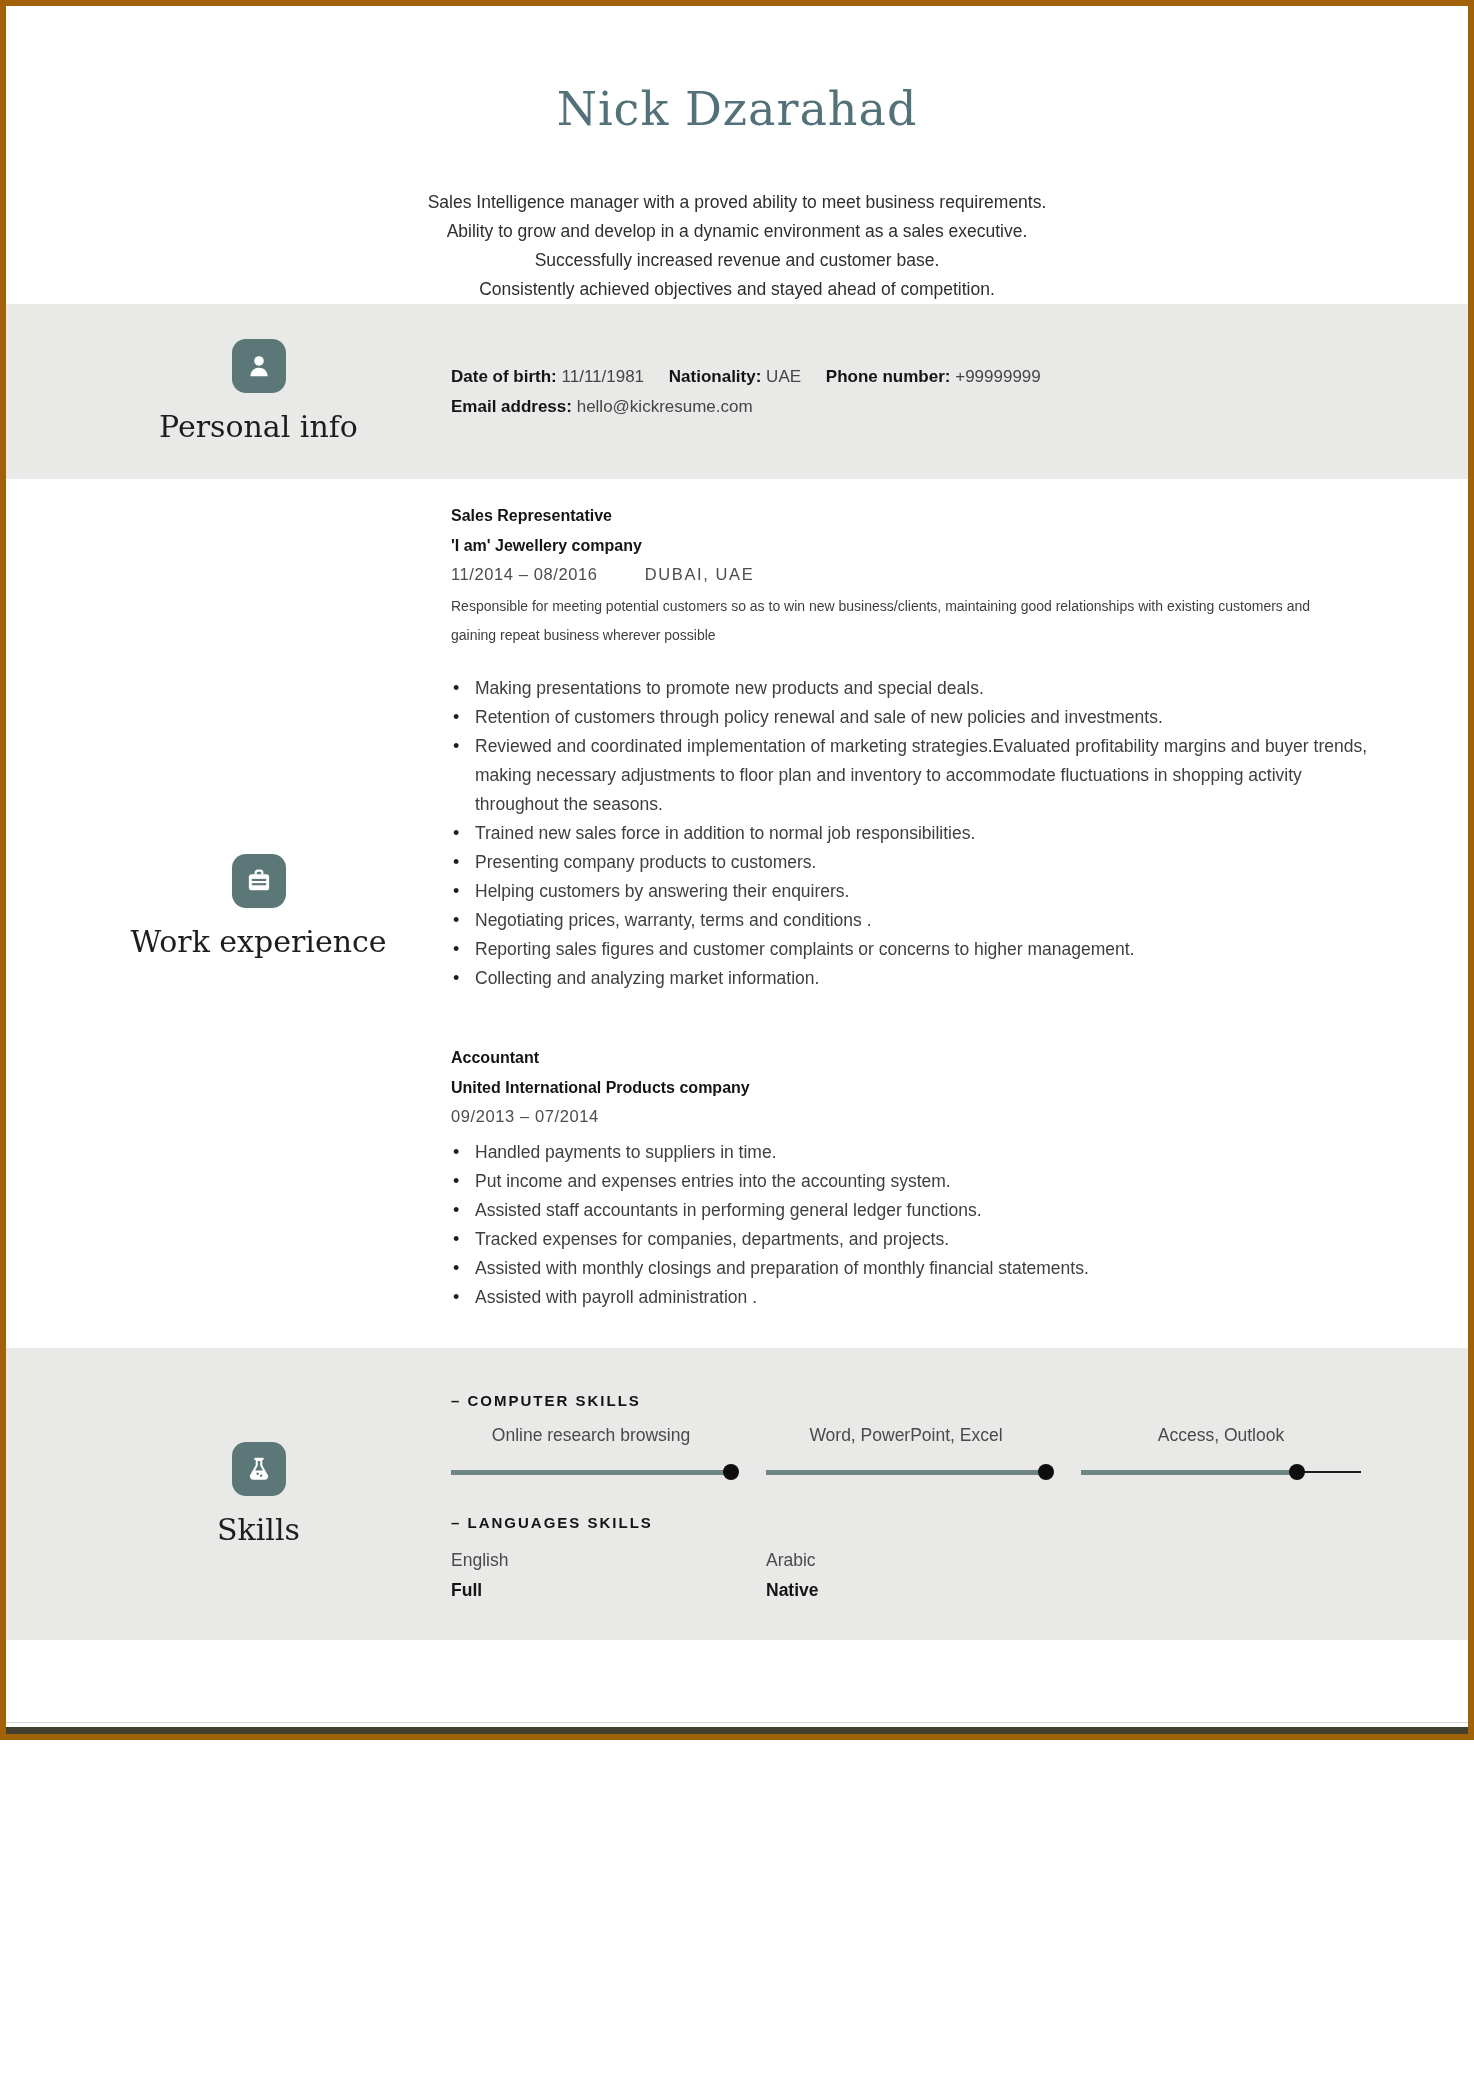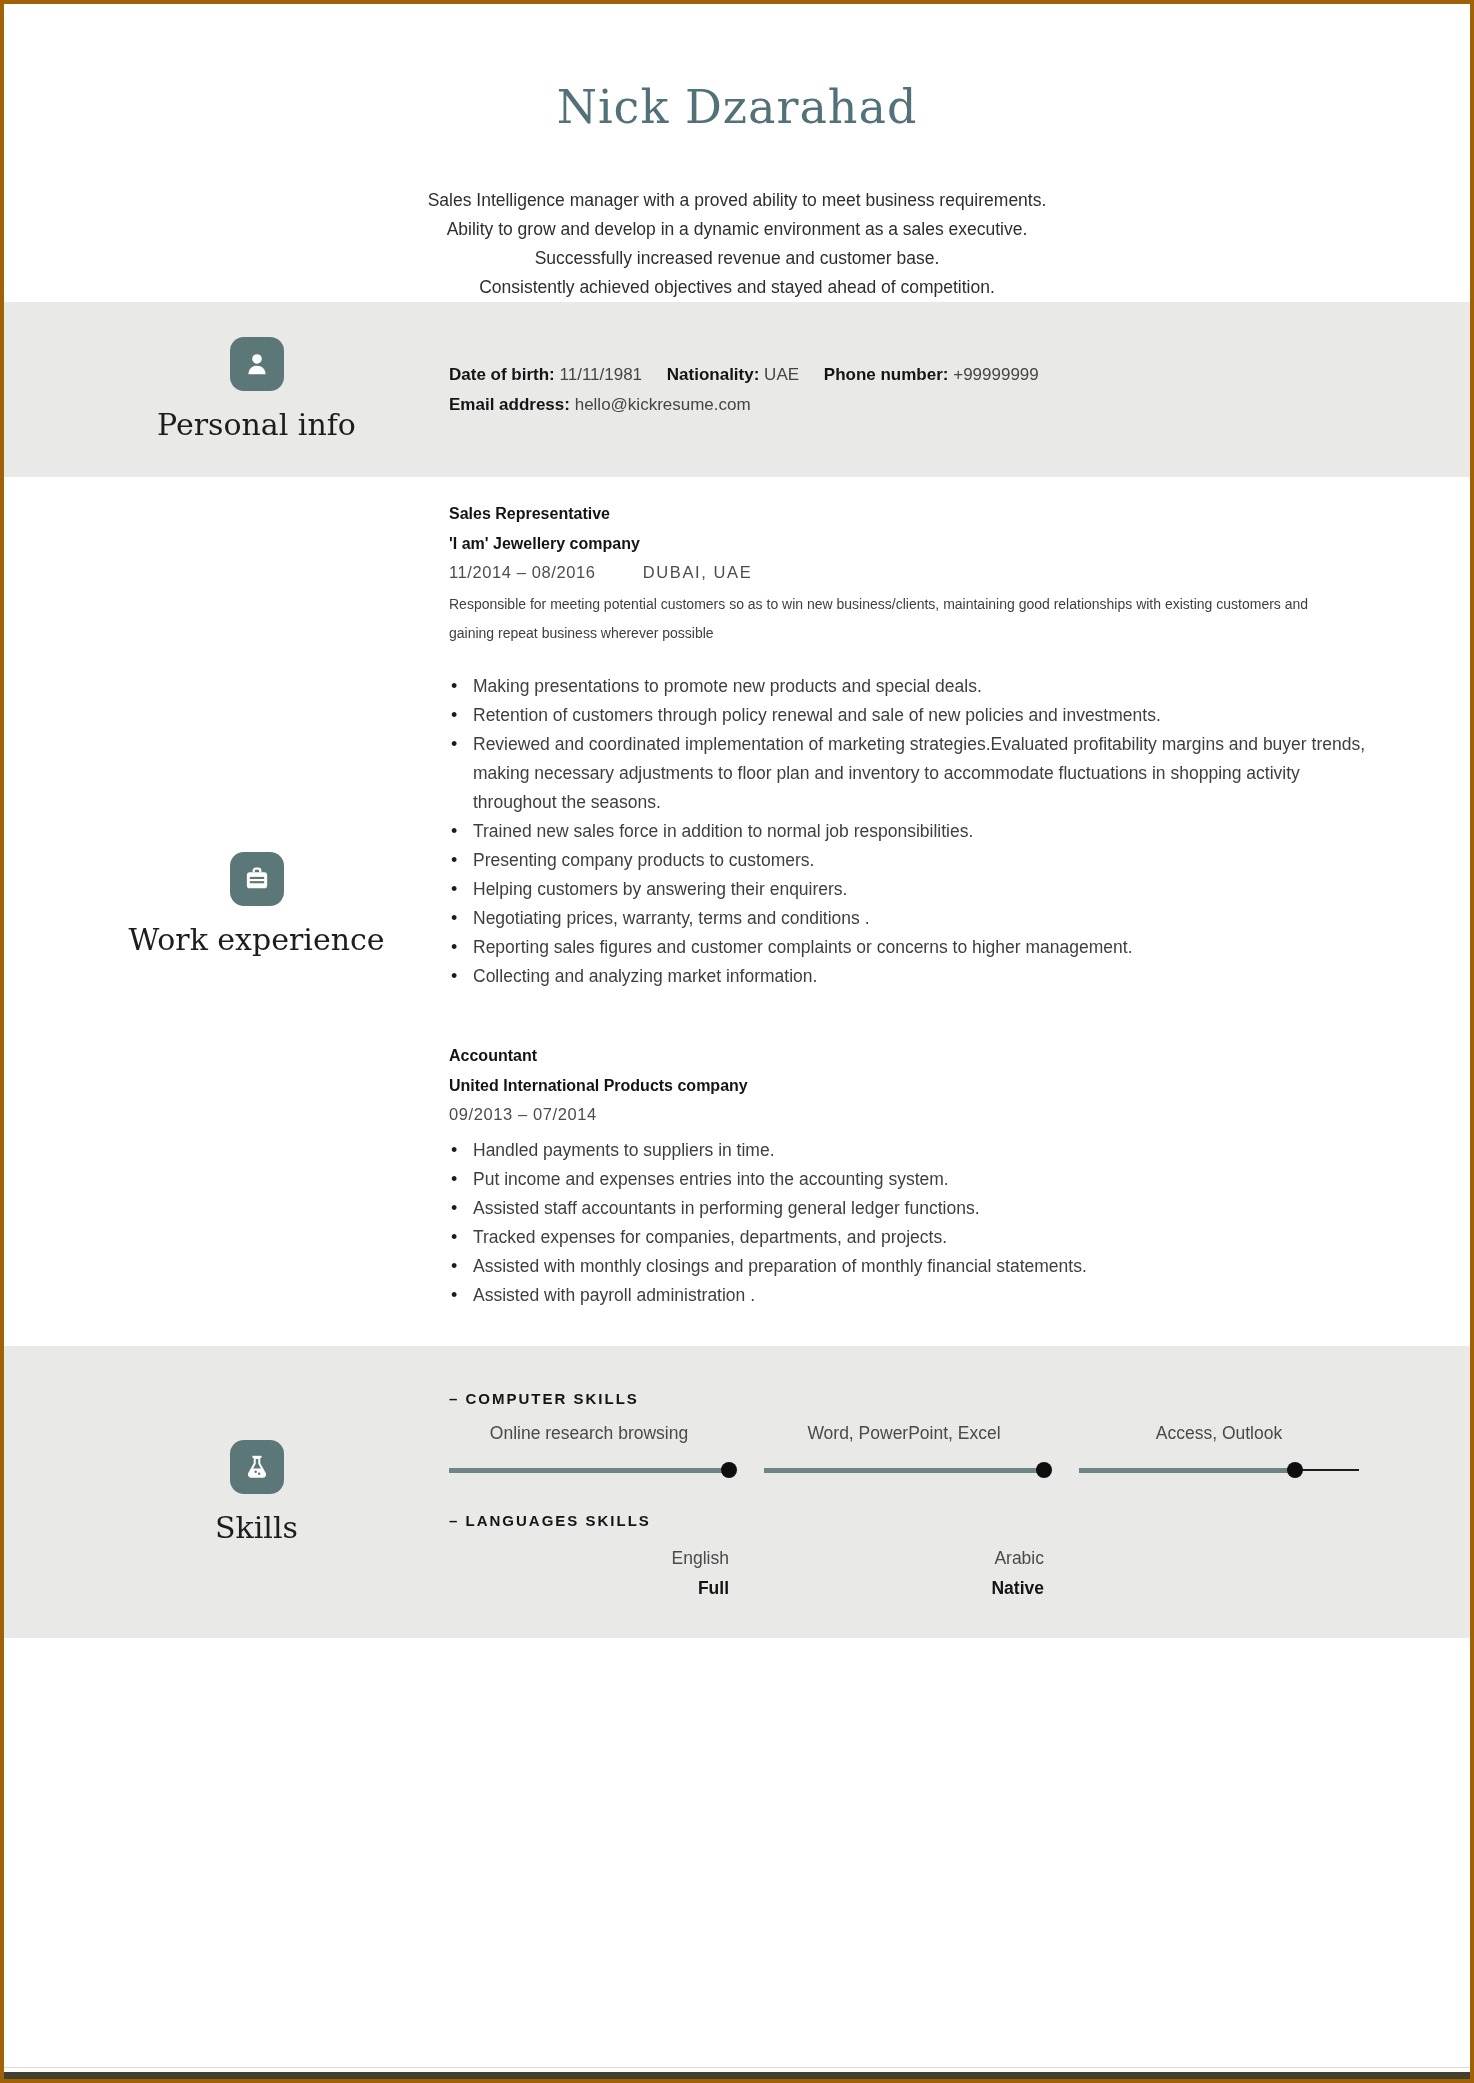--- a/index.html
+++ b/index.html
@@ -1,23 +1,23 @@
 <!DOCTYPE html>
 <html><head>
 <meta charset="utf-8">
 <style>
   * { margin:0; padding:0; box-sizing:border-box; }
   html,body { background:#ffffff; }
   body { font-family:"Liberation Sans", sans-serif; }
   .page {
     position:relative;
-    width:1474px; height:2083px;
+    width:1474px; height:1740px;
     margin:0 auto;
     background:#ffffff;
-    border:4px solid #a16207;
+    border:6px solid #a16207;
     overflow:hidden;
   }
   
   .header { padding-top:76px; text-align:center; }
   .name {
     font-family:"DejaVu Serif", serif;
     font-size:46px; font-weight:500;
     color:#537179; letter-spacing:1px;
   }
   .summary { margin-top:52px; }
@@ -95,21 +95,21 @@
   }
   .slider-rest {
     position:absolute; top:7.5px; height:2px; background:#1c1c1c;
   }
   .slider-dot {
     position:absolute; top:0; width:16px; height:16px;
     border-radius:50%; background:#0e0e0e;
   }
   .langs { margin-top:34px; }
   .lang-cols { display:flex; margin-top:14px; }
-  .lang-col { width:280px; margin-right:35px; text-align:right; }
+  .lang-col { width:280px; margin-right:35px; text-align:left; }
   .lang-name { font-size:17.5px; color:#4a4a4a; line-height:30px; }
   .lang-level { font-size:17.5px; font-weight:bold; color:#141414; line-height:30px; }
   
   .bottom-rule {
     position:absolute; left:0; right:0; bottom:11px;
     height:1px; background:#d9d9d9;
   }
   .bottom-bar {
     position:absolute; left:0; right:0; bottom:0;
     height:7px; background:#42412f;

